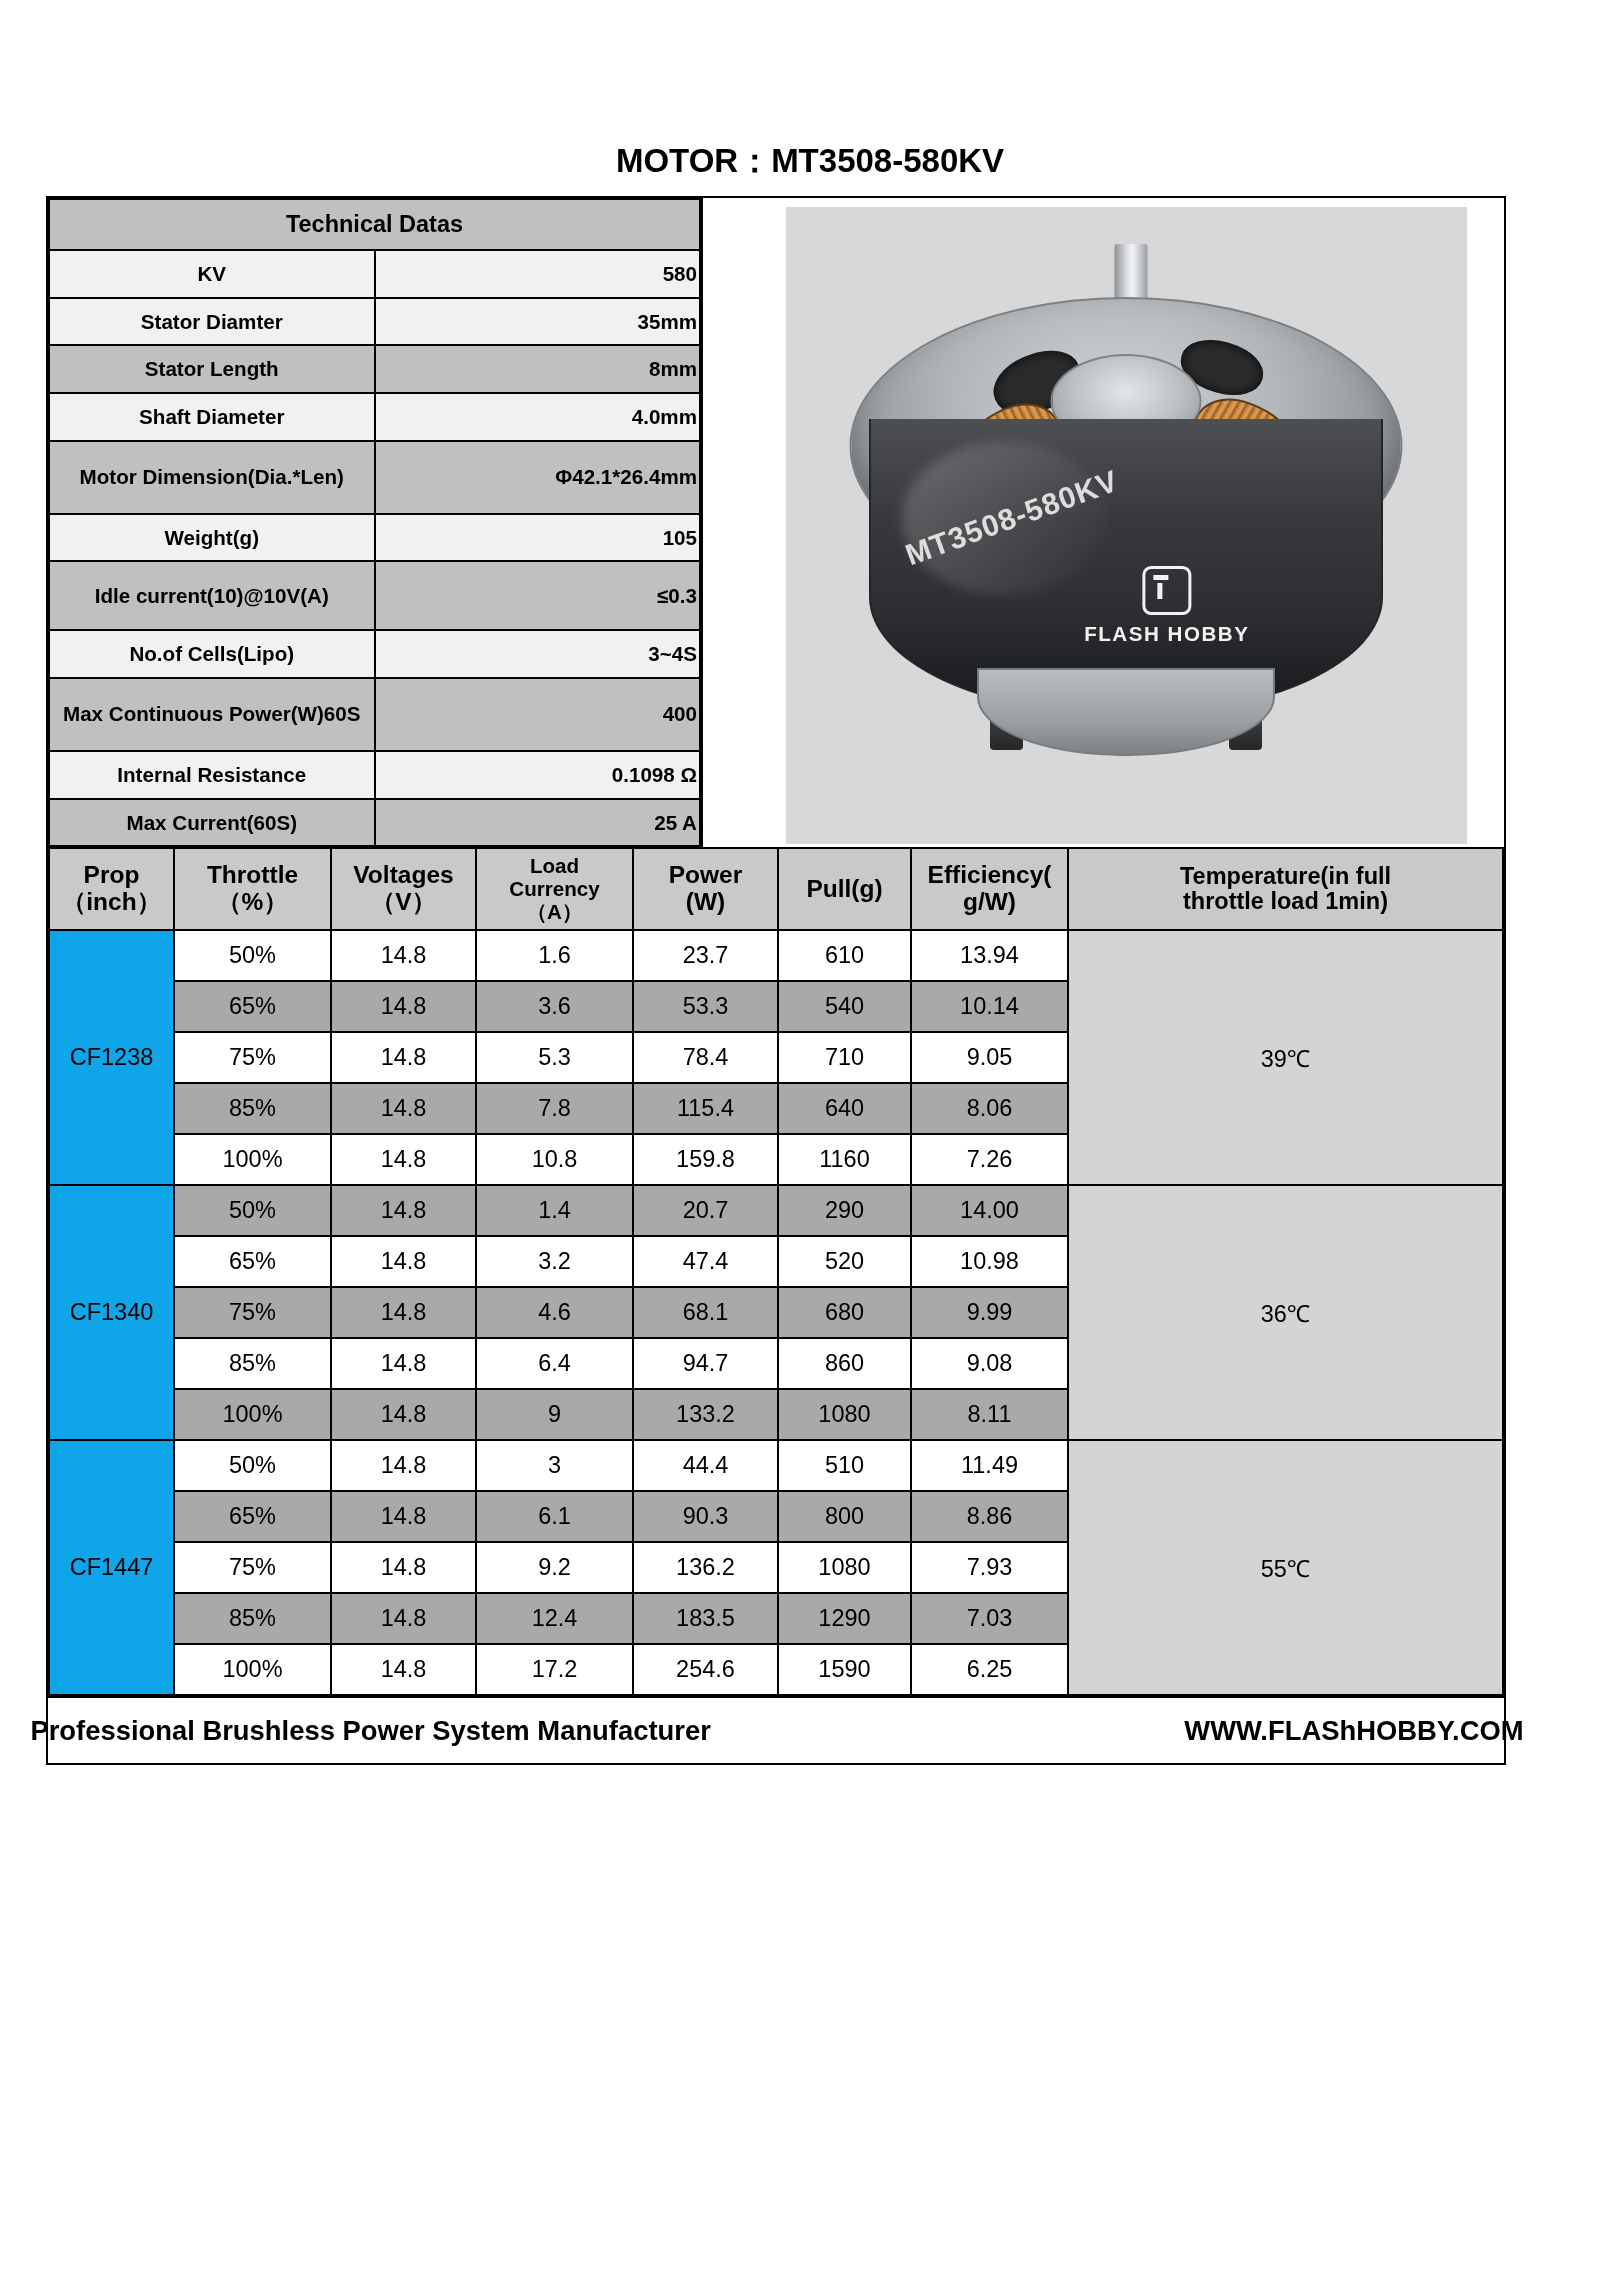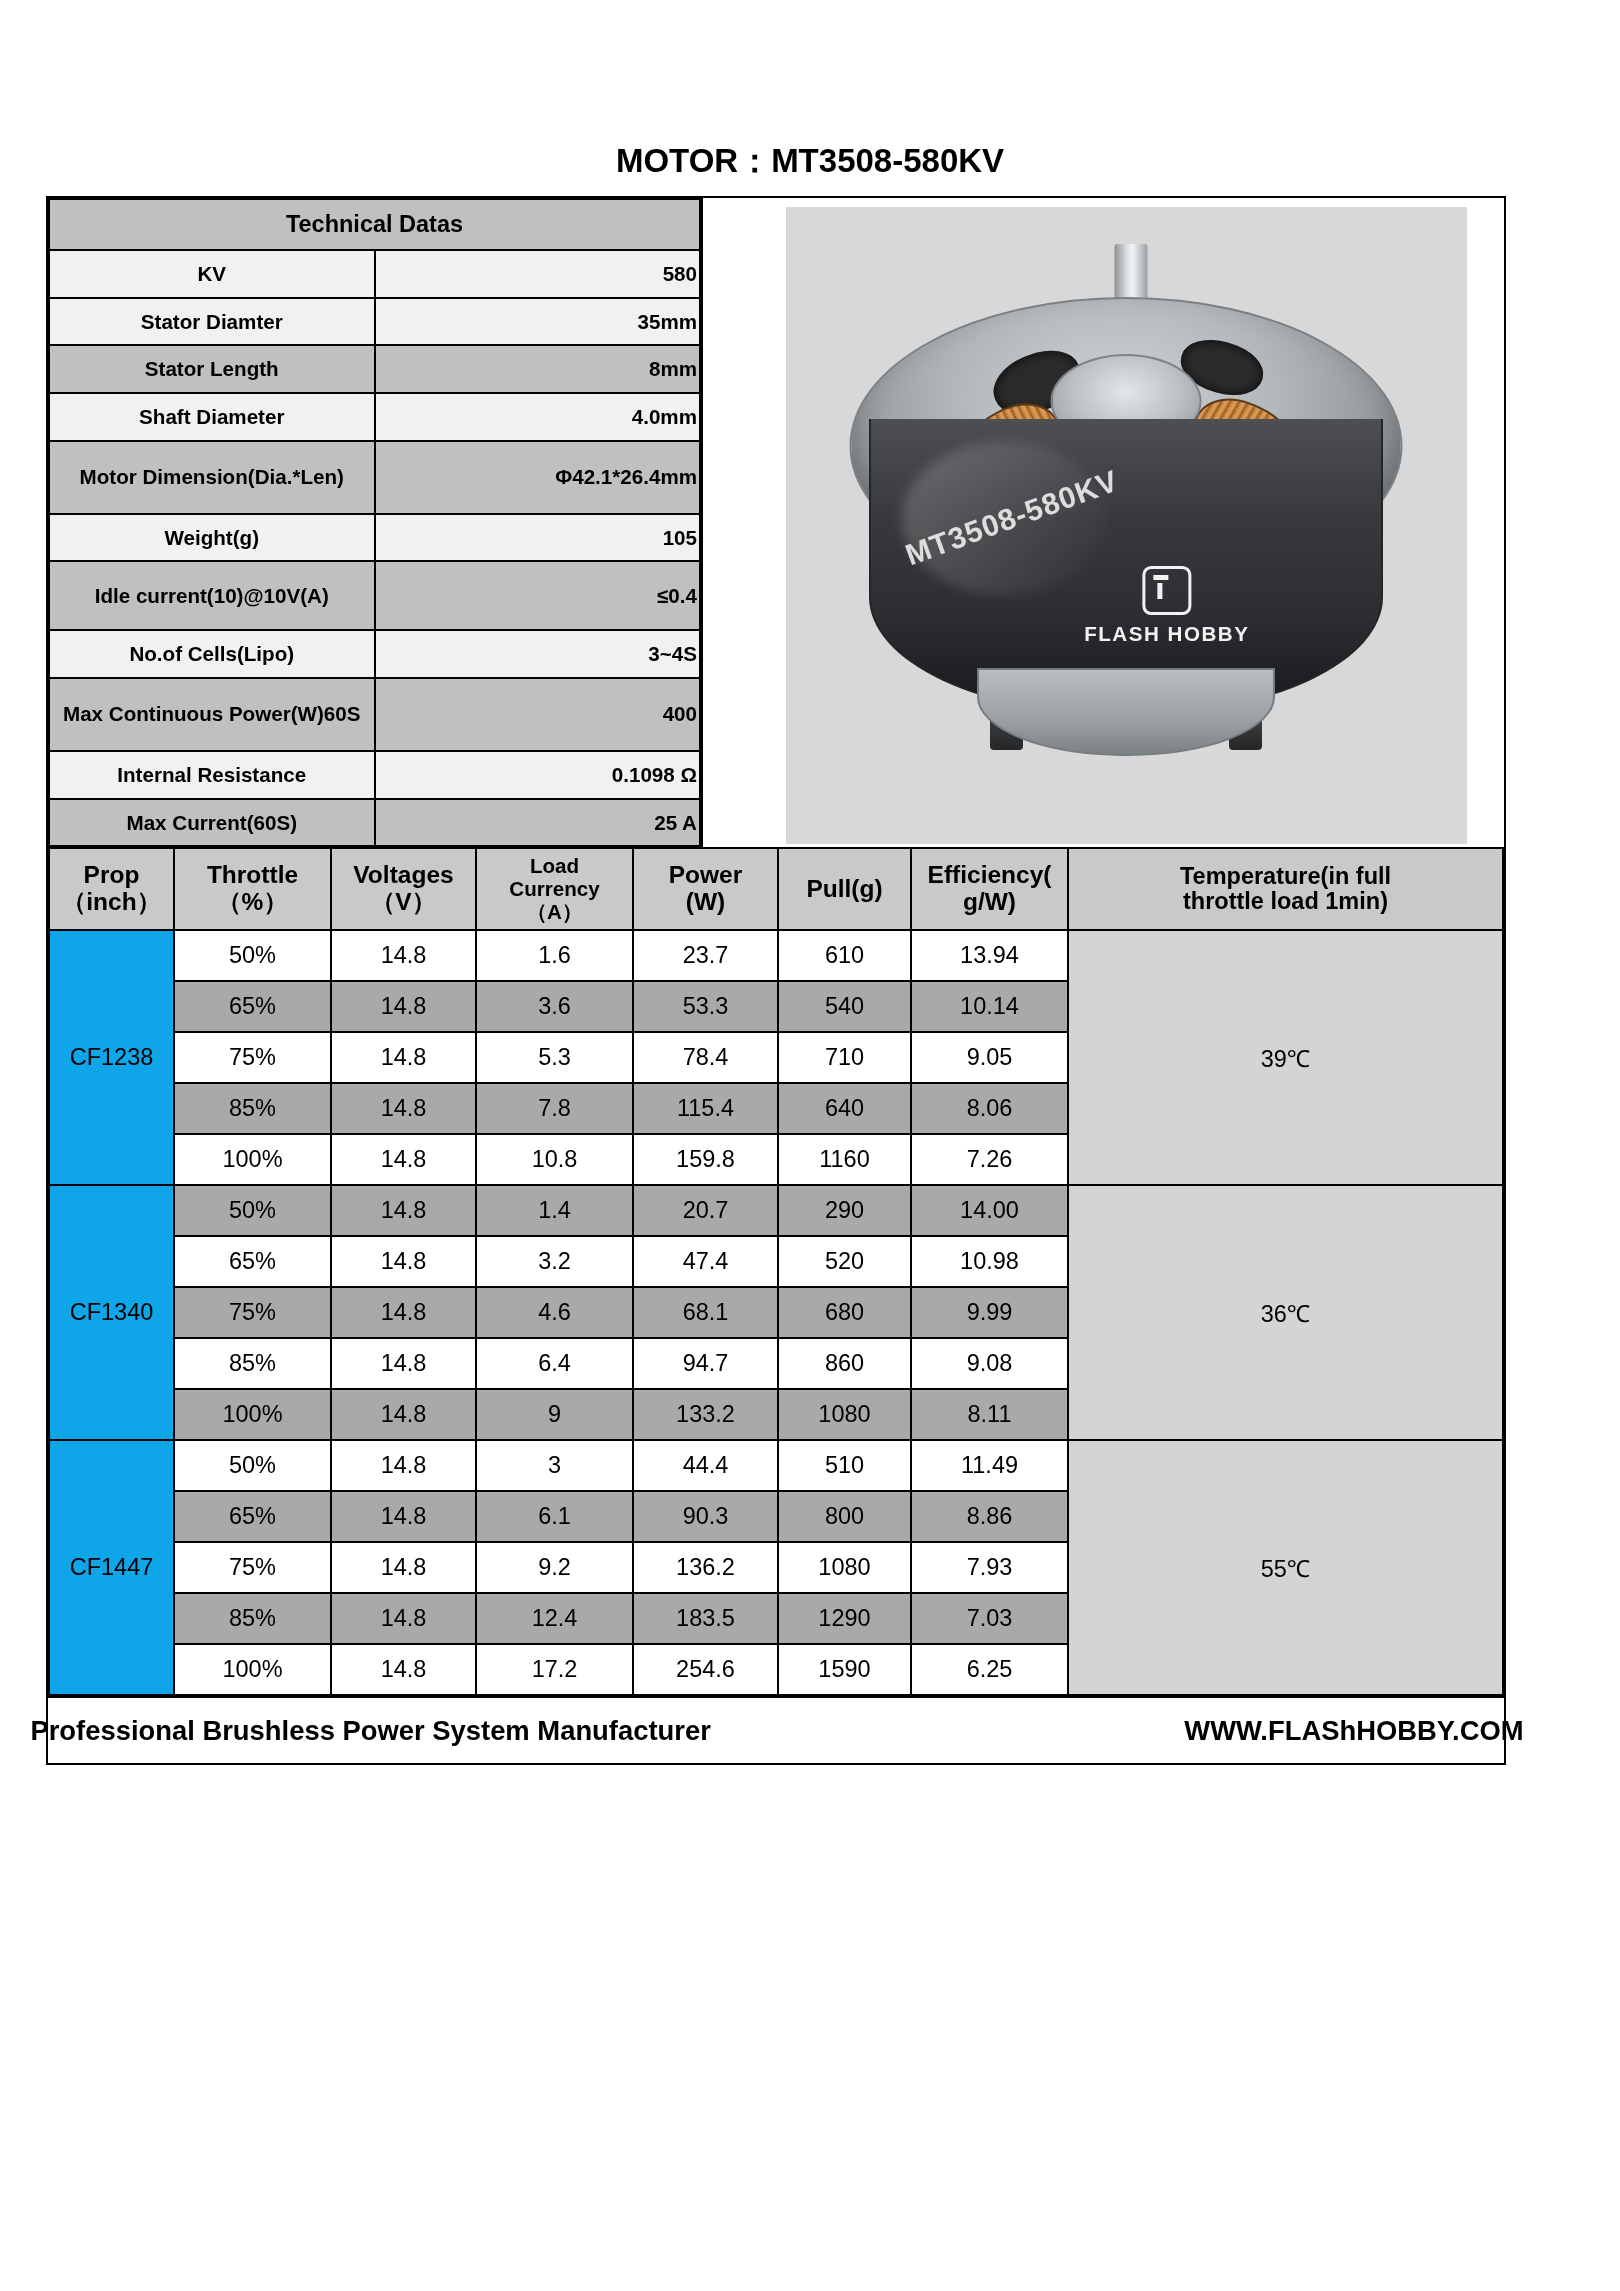--- a/index.html
+++ b/index.html
@@ -357,21 +357,21 @@
               <tr class="row-dark">
                 <td class="lbl tall">Motor Dimension(Dia.*Len)</td>
                 <td class="val tall">Φ42.1*26.4mm</td>
               </tr>
               <tr class="row-lite">
                 <td class="lbl norm">Weight(g)</td>
                 <td class="val norm">105</td>
               </tr>
               <tr class="row-dark">
                 <td class="lbl tall2">Idle current(10)@10V(A)</td>
-                <td class="val tall2">≤0.4</td>
+                <td class="val tall2">≤0.3</td>
               </tr>
               <tr class="row-lite">
                 <td class="lbl norm">No.of Cells(Lipo)</td>
                 <td class="val norm">3~4S</td>
               </tr>
               <tr class="row-dark">
                 <td class="lbl tall3">Max Continuous Power(W)60S</td>
                 <td class="val tall3">400</td>
               </tr>
               <tr class="row-lite">

